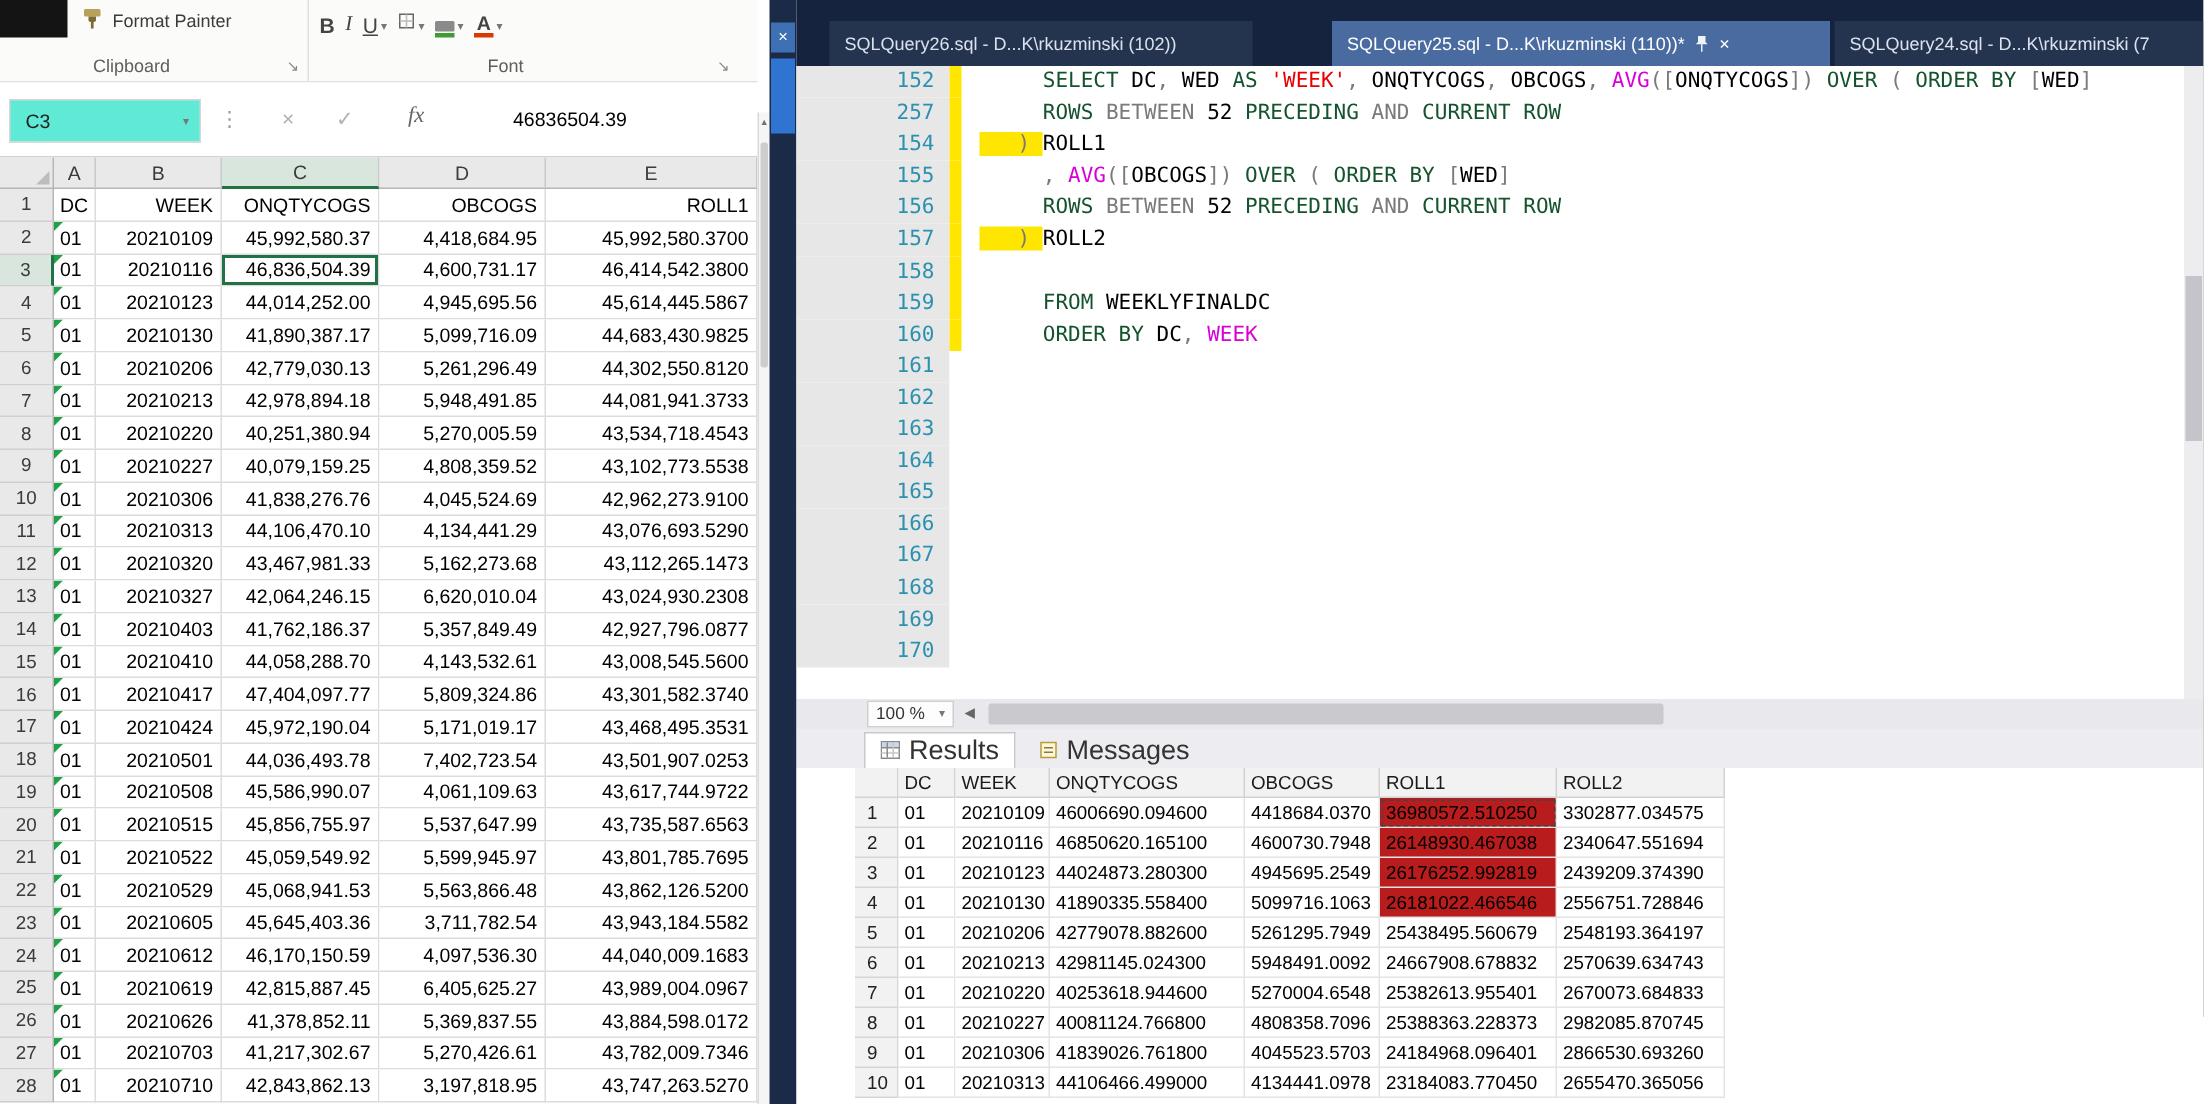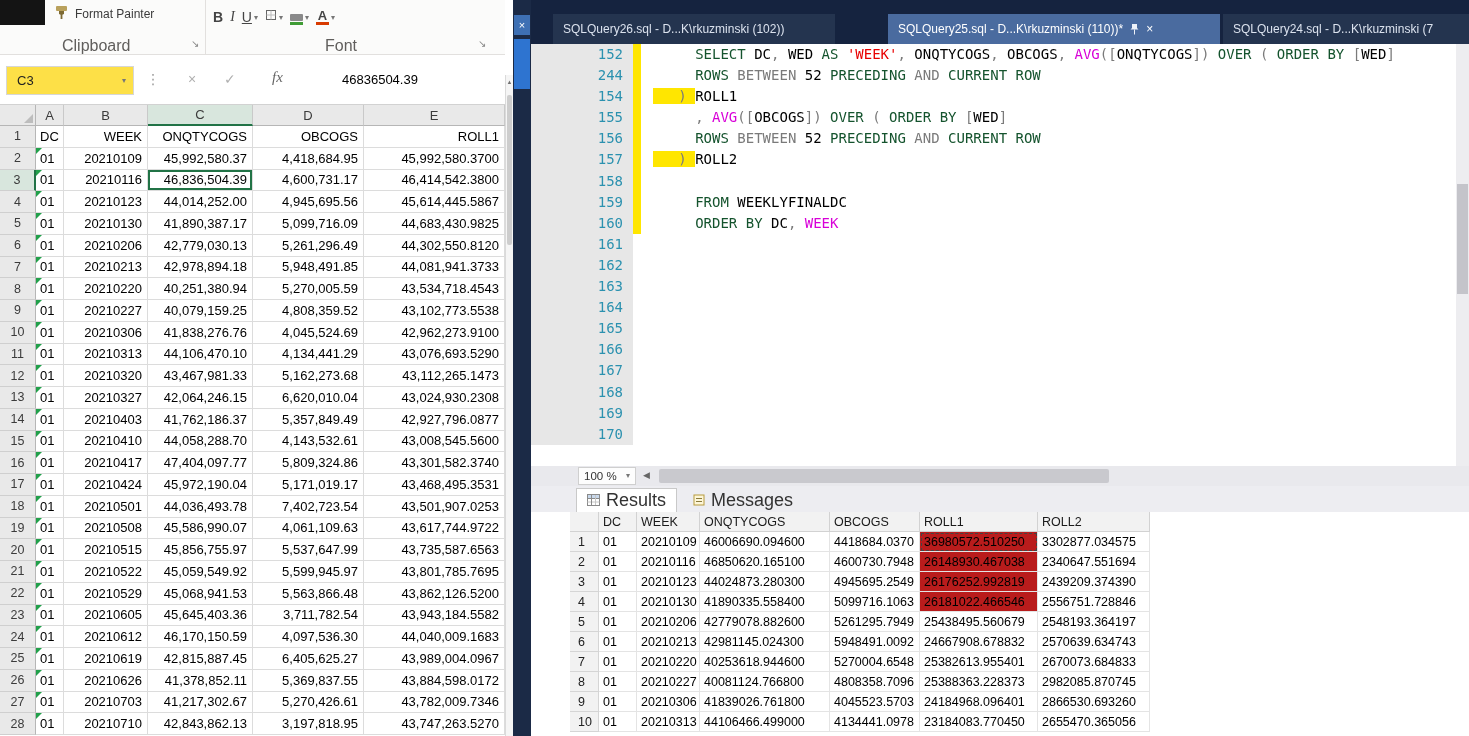--- a/index.html
+++ b/index.html
@@ -17,26 +17,26 @@
   .fbtn{display:flex;align-items:flex-end;gap:2px;color:#444;cursor:default;}
   .bchar{font-weight:bold;font-size:14px;}
   .ichar{font-style:italic;font-family:"Liberation Serif",serif;font-size:14px;}
   .uchar{text-decoration:underline;font-size:14px;}
   .caret{font-size:8px;color:#777;line-height:14px;}
   .swatchwrap{display:flex;flex-direction:column;align-items:center;gap:1px;}
   .bucket{width:13px;height:7px;background:#8a8a8a;border-radius:1px;}
   .achar{font-size:13px;font-weight:bold;color:#444;line-height:10px;}
   .bar-green{width:13px;height:3px;background:#3f9c35;}
   .bar-red{width:13px;height:3px;background:#d83b01;}
-  .grplabel{position:absolute;top:37px;font-size:16px;color:#605e5c;}
+  .grplabel{position:absolute;top:37px;font-size:12px;color:#605e5c;}
   .launcher{position:absolute;top:38px;font-size:10px;color:#8a8a8a;}
 
   .xl-fbar{position:absolute;left:0;top:55px;width:505px;height:50px;background:#fff;border-bottom:1px solid #d2d2d2;}
   .namebox{position:absolute;left:6px;top:11px;width:128px;height:29px;border:1px solid #d6d6d6;
-           display:flex;align-items:center;font-size:13px;padding-left:10px;color:#222;background:#fde047;}
+           display:flex;align-items:center;font-size:13px;padding-left:10px;color:#222;background:#5eead4;}
   .nb-caret{position:absolute;right:7px;font-size:8px;color:#777;}
   .fdots{position:absolute;left:146px;top:16px;color:#9a9a9a;font-size:14px;letter-spacing:1px;}
   .fx-x{position:absolute;left:188px;top:16px;color:#b0b0b0;font-size:14px;}
   .fx-ok{position:absolute;left:224px;top:16px;color:#b0b0b0;font-size:14px;}
   .fx-fx{position:absolute;left:272px;top:14px;color:#666;font-size:15px;font-style:italic;font-family:"Liberation Serif",serif;}
   .fval{position:absolute;left:342px;top:17px;font-size:13px;color:#000;}
 
   .xl-grid{position:absolute;left:0;top:105px;width:505px;height:631px;overflow:hidden;font-size:13px;}
   .xheadrow{display:flex;height:21px;}
   .xcorner{width:36px;flex:none;background:#e9e9e9;border-right:1px solid #b6b6b6;border-bottom:1px solid #b6b6b6;position:relative;}
@@ -461,21 +461,21 @@
       </div>
     </div>
 
     <div class="editor" id="code-lines">
         <div class="cl">
           <span class="lnum">152</span>
           <span class="chg y"></span>
           <span class="codetxt"><span class="p">     </span><span class="k">SELECT</span><span class="p"> DC</span><span class="o">, </span><span class="p">WED</span><span class="k"> AS </span><span class="s">'WEEK'</span><span class="o">, </span><span class="p">ONQTYCOGS</span><span class="o">, </span><span class="p">OBCOGS</span><span class="o">, </span><span class="f">AVG</span><span class="o">([</span><span class="p">ONQTYCOGS</span><span class="o">]) </span><span class="k">OVER</span><span class="o"> ( </span><span class="k">ORDER BY</span><span class="o"> [</span><span class="p">WED</span><span class="o">]</span></span>
         </div>
         <div class="cl">
-          <span class="lnum">244</span>
+          <span class="lnum">257</span>
           <span class="chg y"></span>
           <span class="codetxt"><span class="p">     </span><span class="k">ROWS </span><span class="o">BETWEEN </span><span class="p">52 </span><span class="k">PRECEDING </span><span class="o">AND </span><span class="k">CURRENT ROW</span></span>
         </div>
         <div class="cl">
           <span class="lnum">154</span>
           <span class="chg y"></span>
           <span class="codetxt"><span class="o hl">   ) </span><span class="p">ROLL1</span></span>
         </div>
         <div class="cl">
           <span class="lnum">155</span>

